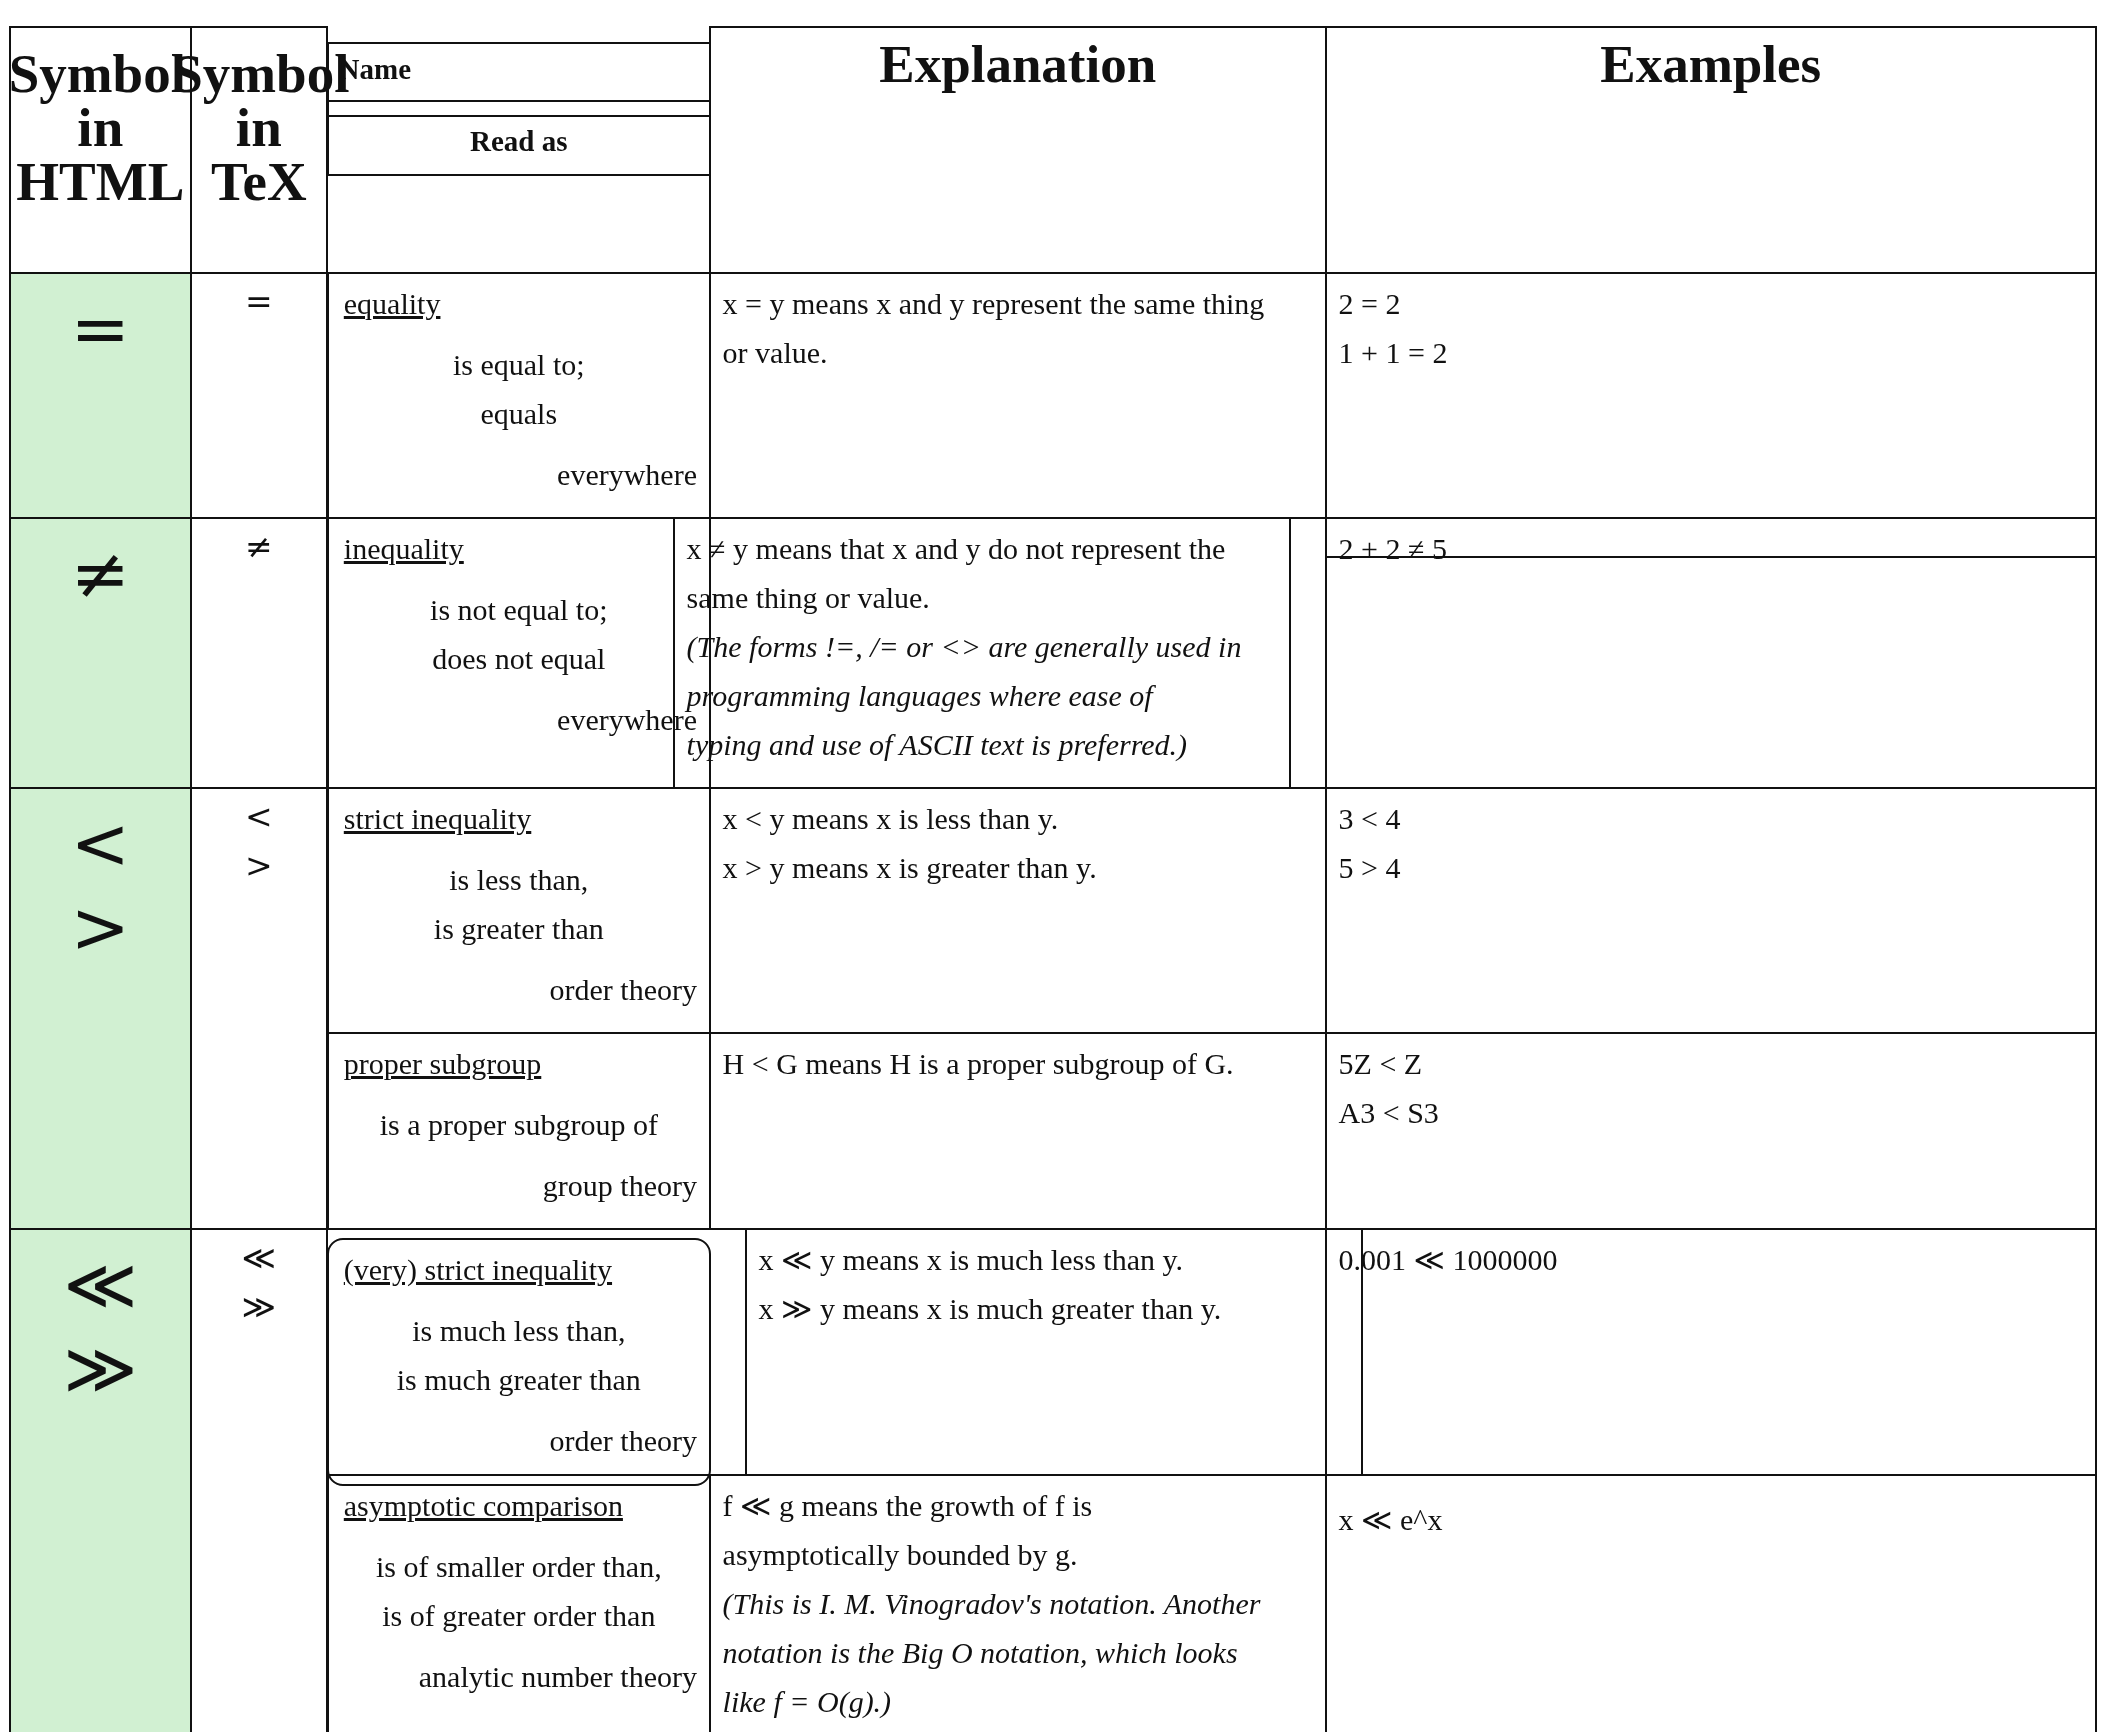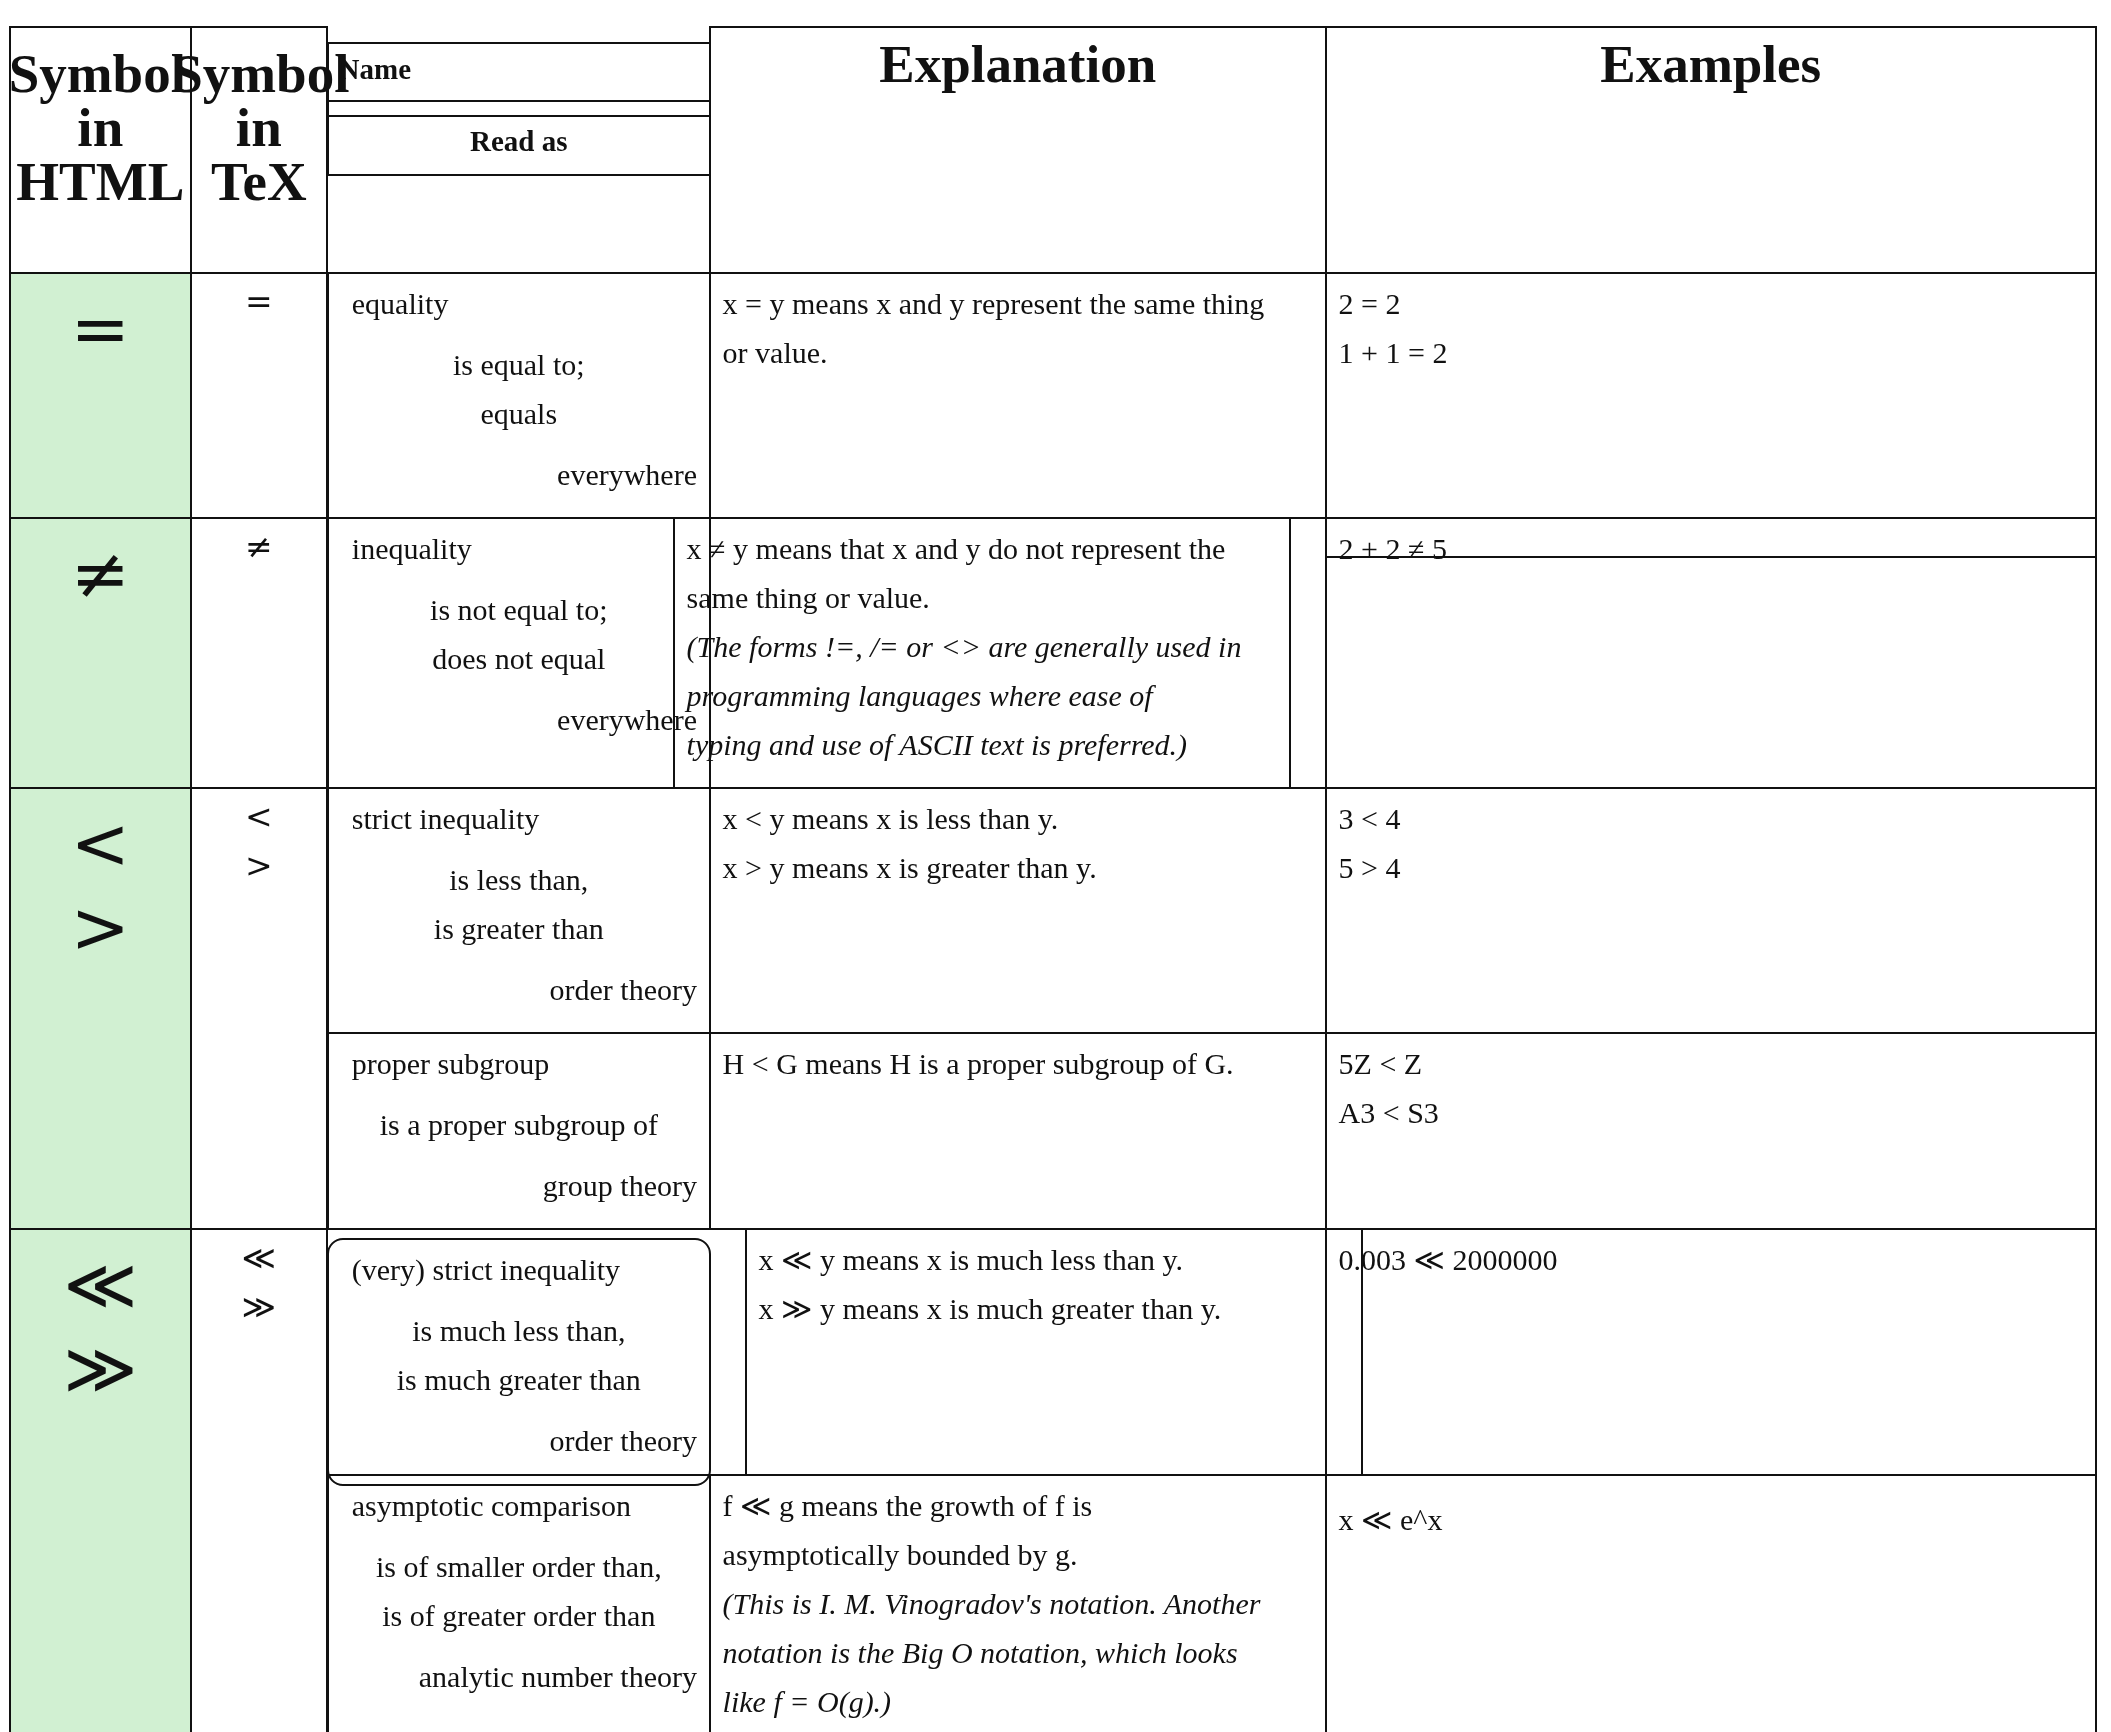--- a/index.html
+++ b/index.html
@@ -9,21 +9,21 @@
   .cell { position: absolute; box-sizing: border-box; border: 2px solid #111; overflow: hidden; }
   .h-big { font-weight: bold; font-size: 55px; line-height: 54px; text-align: center; }
   .h-mid { font-weight: bold; font-size: 29px; }
   .green { background: #d1f0d2; }
   .body { font-size: 30px; line-height: 49px; }
   .html-sym { font-family: "DejaVu Sans", sans-serif; font-size: 71px; text-align: center; line-height: 84px; padding-top: 13.7px; }
   .tex-sym { font-family: "DejaVu Serif", serif; font-size: 33px; text-align: center; line-height: 49px; padding-top: 3.9px; font-weight: 300; }
   .center { text-align: center; }
   .right { text-align: right; }
   .line { display: block; white-space: nowrap; }
-  .name { display: block; padding-left: 23px; padding-top: 5.9px; }
+  .name { display: block; padding-left: 15px; padding-top: 5.9px; text-decoration: underline; }
   .readas { display: block; text-align: center; margin-top: 11.8px; }
   .category { display: block; text-align: right; padding-right: 11.8px; margin-top: 11.8px; }
   i, .it { font-style: italic; }
   .explain { padding: 5.9px 11.8px 0 11.8px; }
   .examples { padding: 5.9px 11.8px 0 11.8px; }
 </style>
 </head>
 <body>
 
 <div class="tbl">
@@ -155,21 +155,21 @@
       <span class="line">is much less than,</span>
       <span class="line">is much greater than</span>
     </span>
     <span class="category">order theory</span>
   </div>
   <div class="cell body explain" style="left:736px;top:1202px;width:618px;height:248px;">
     <span class="line">x ≪ y means x is much less than y.</span>
     <span class="line">x ≫ y means x is much greater than y.</span>
   </div>
   <div class="cell body examples" style="left:1316px;top:1202px;width:772px;height:248px;">
-    <span class="line">0.003 ≪ 2000000</span>
+    <span class="line">0.001 ≪ 1000000</span>
   </div>
 
   <div class="cell body" style="left:318px;top:1448px;width:384px;height:333px;border-bottom:none;">
     <span class="name">asymptotic comparison</span>
     <span class="readas">
       <span class="line">is of smaller order than,</span>
       <span class="line">is of greater order than</span>
     </span>
     <span class="category">analytic number theory</span>
   </div>

